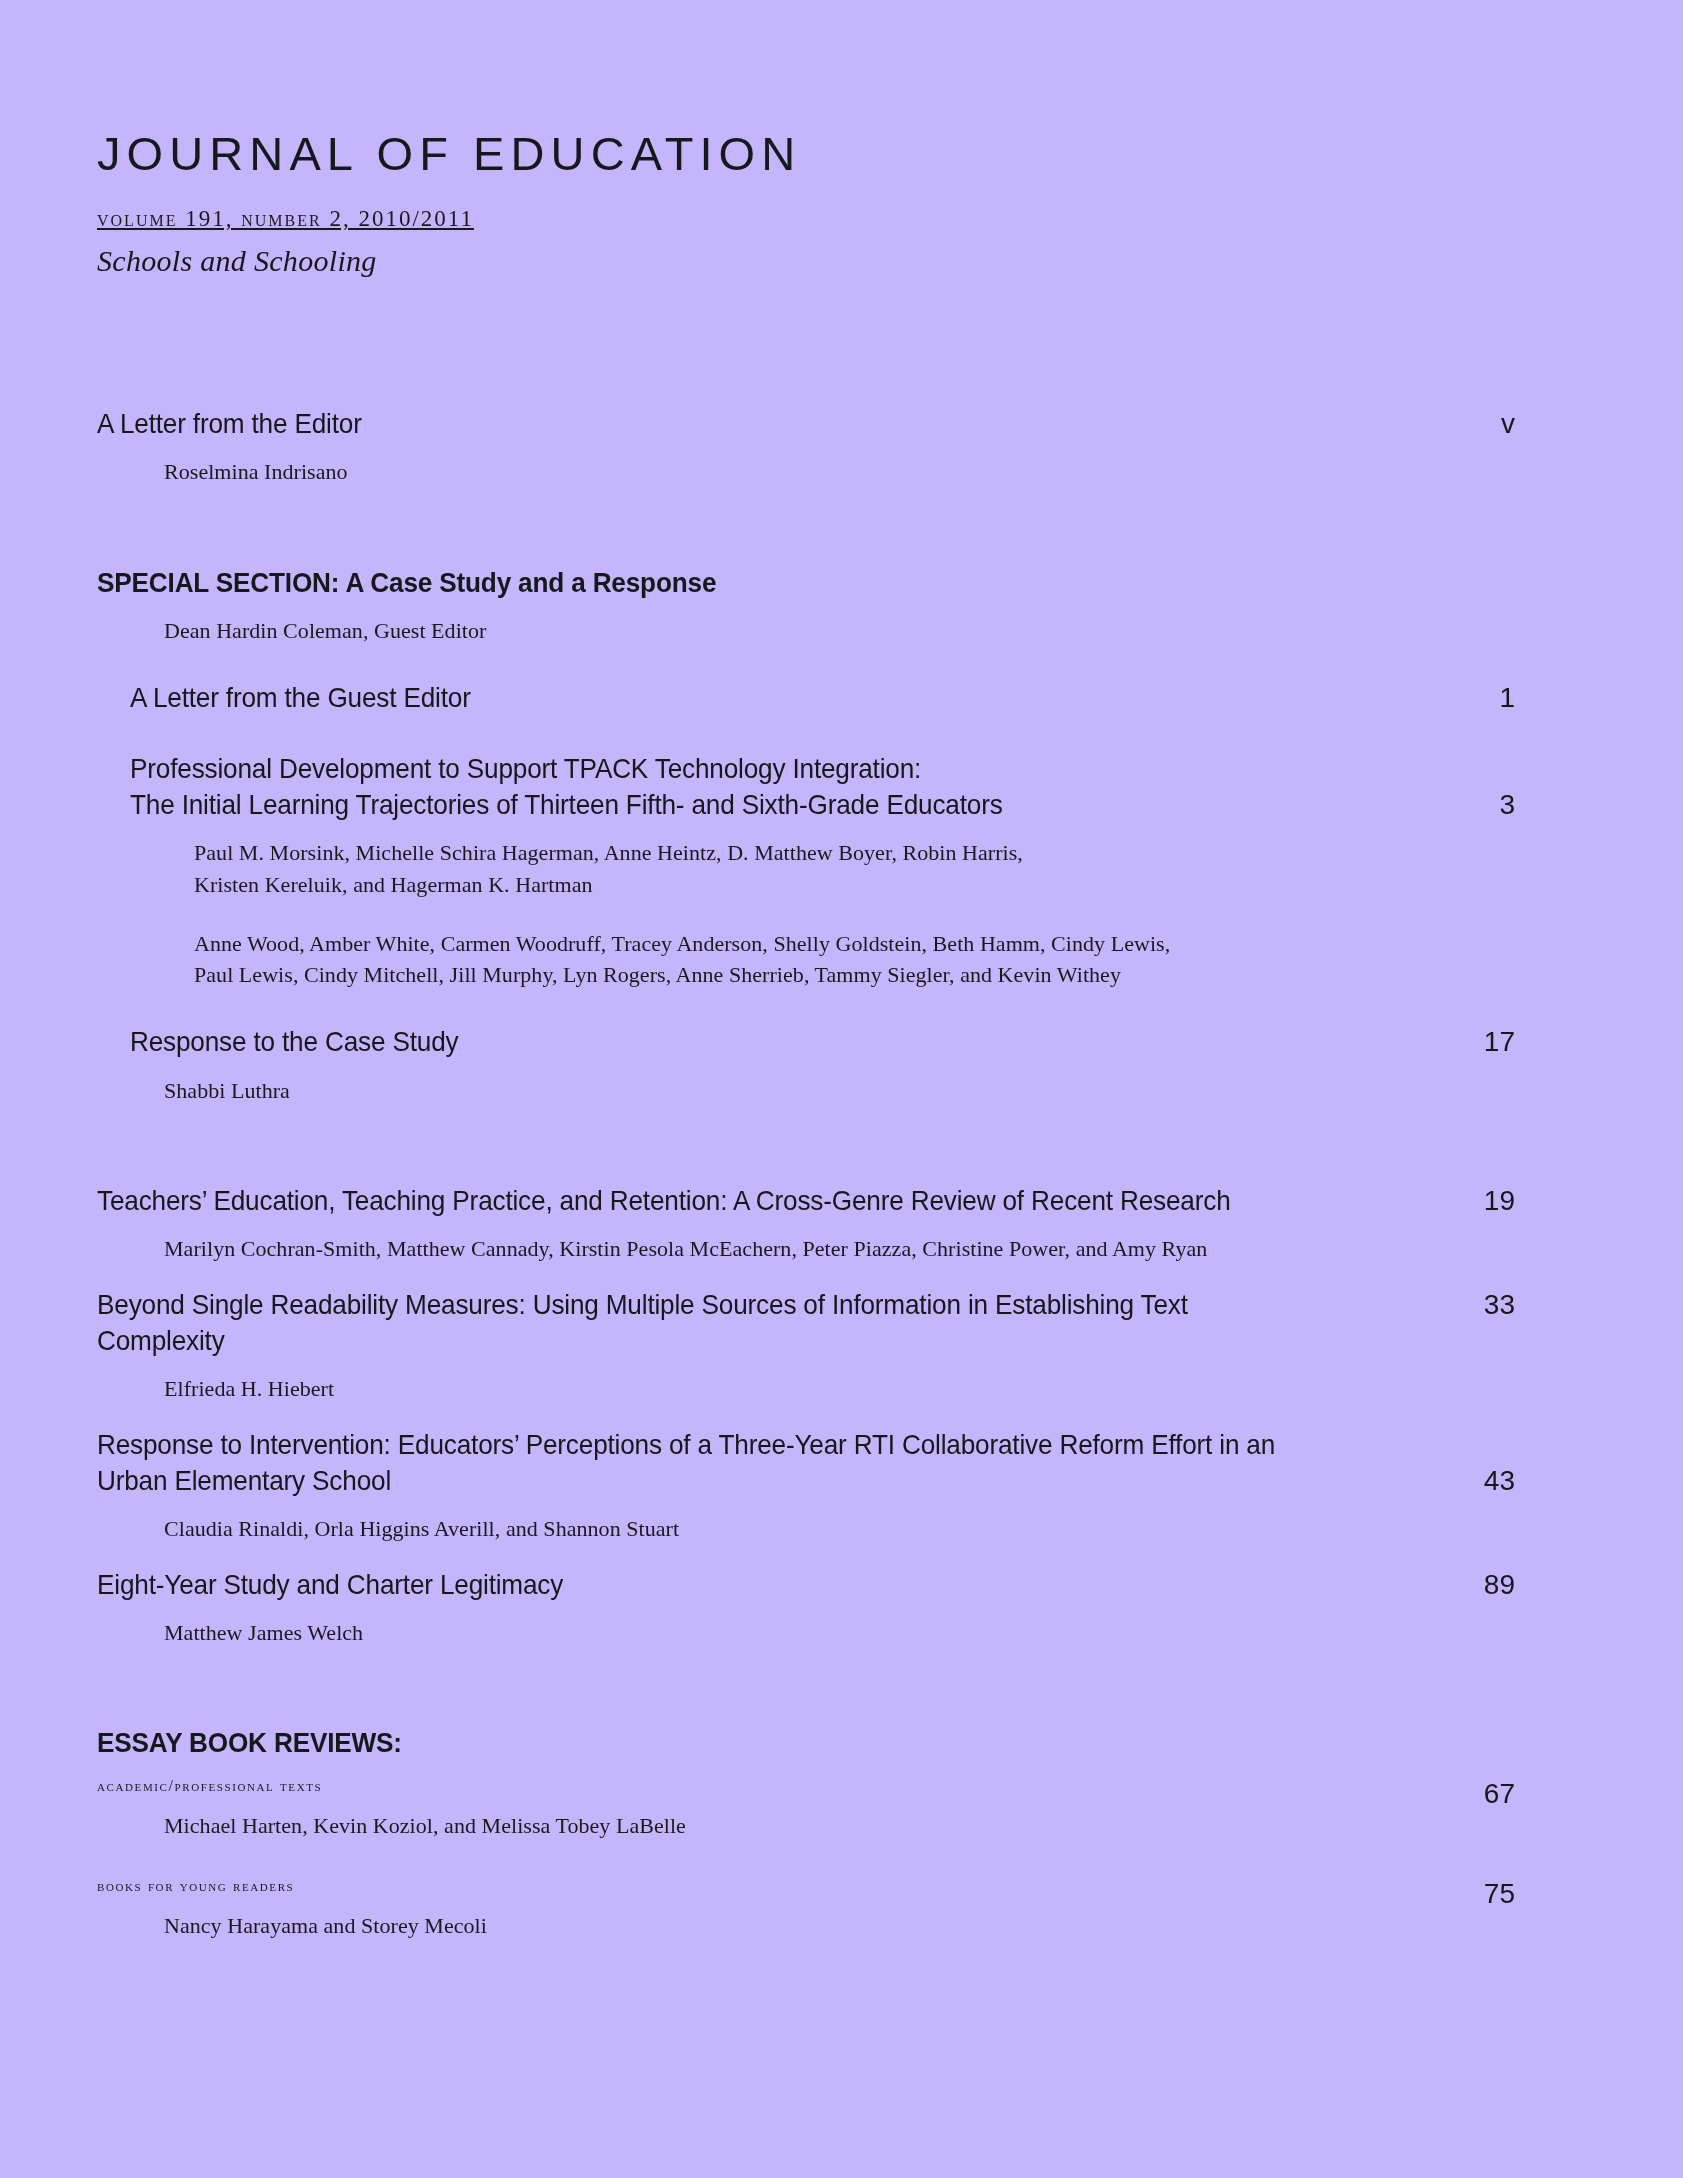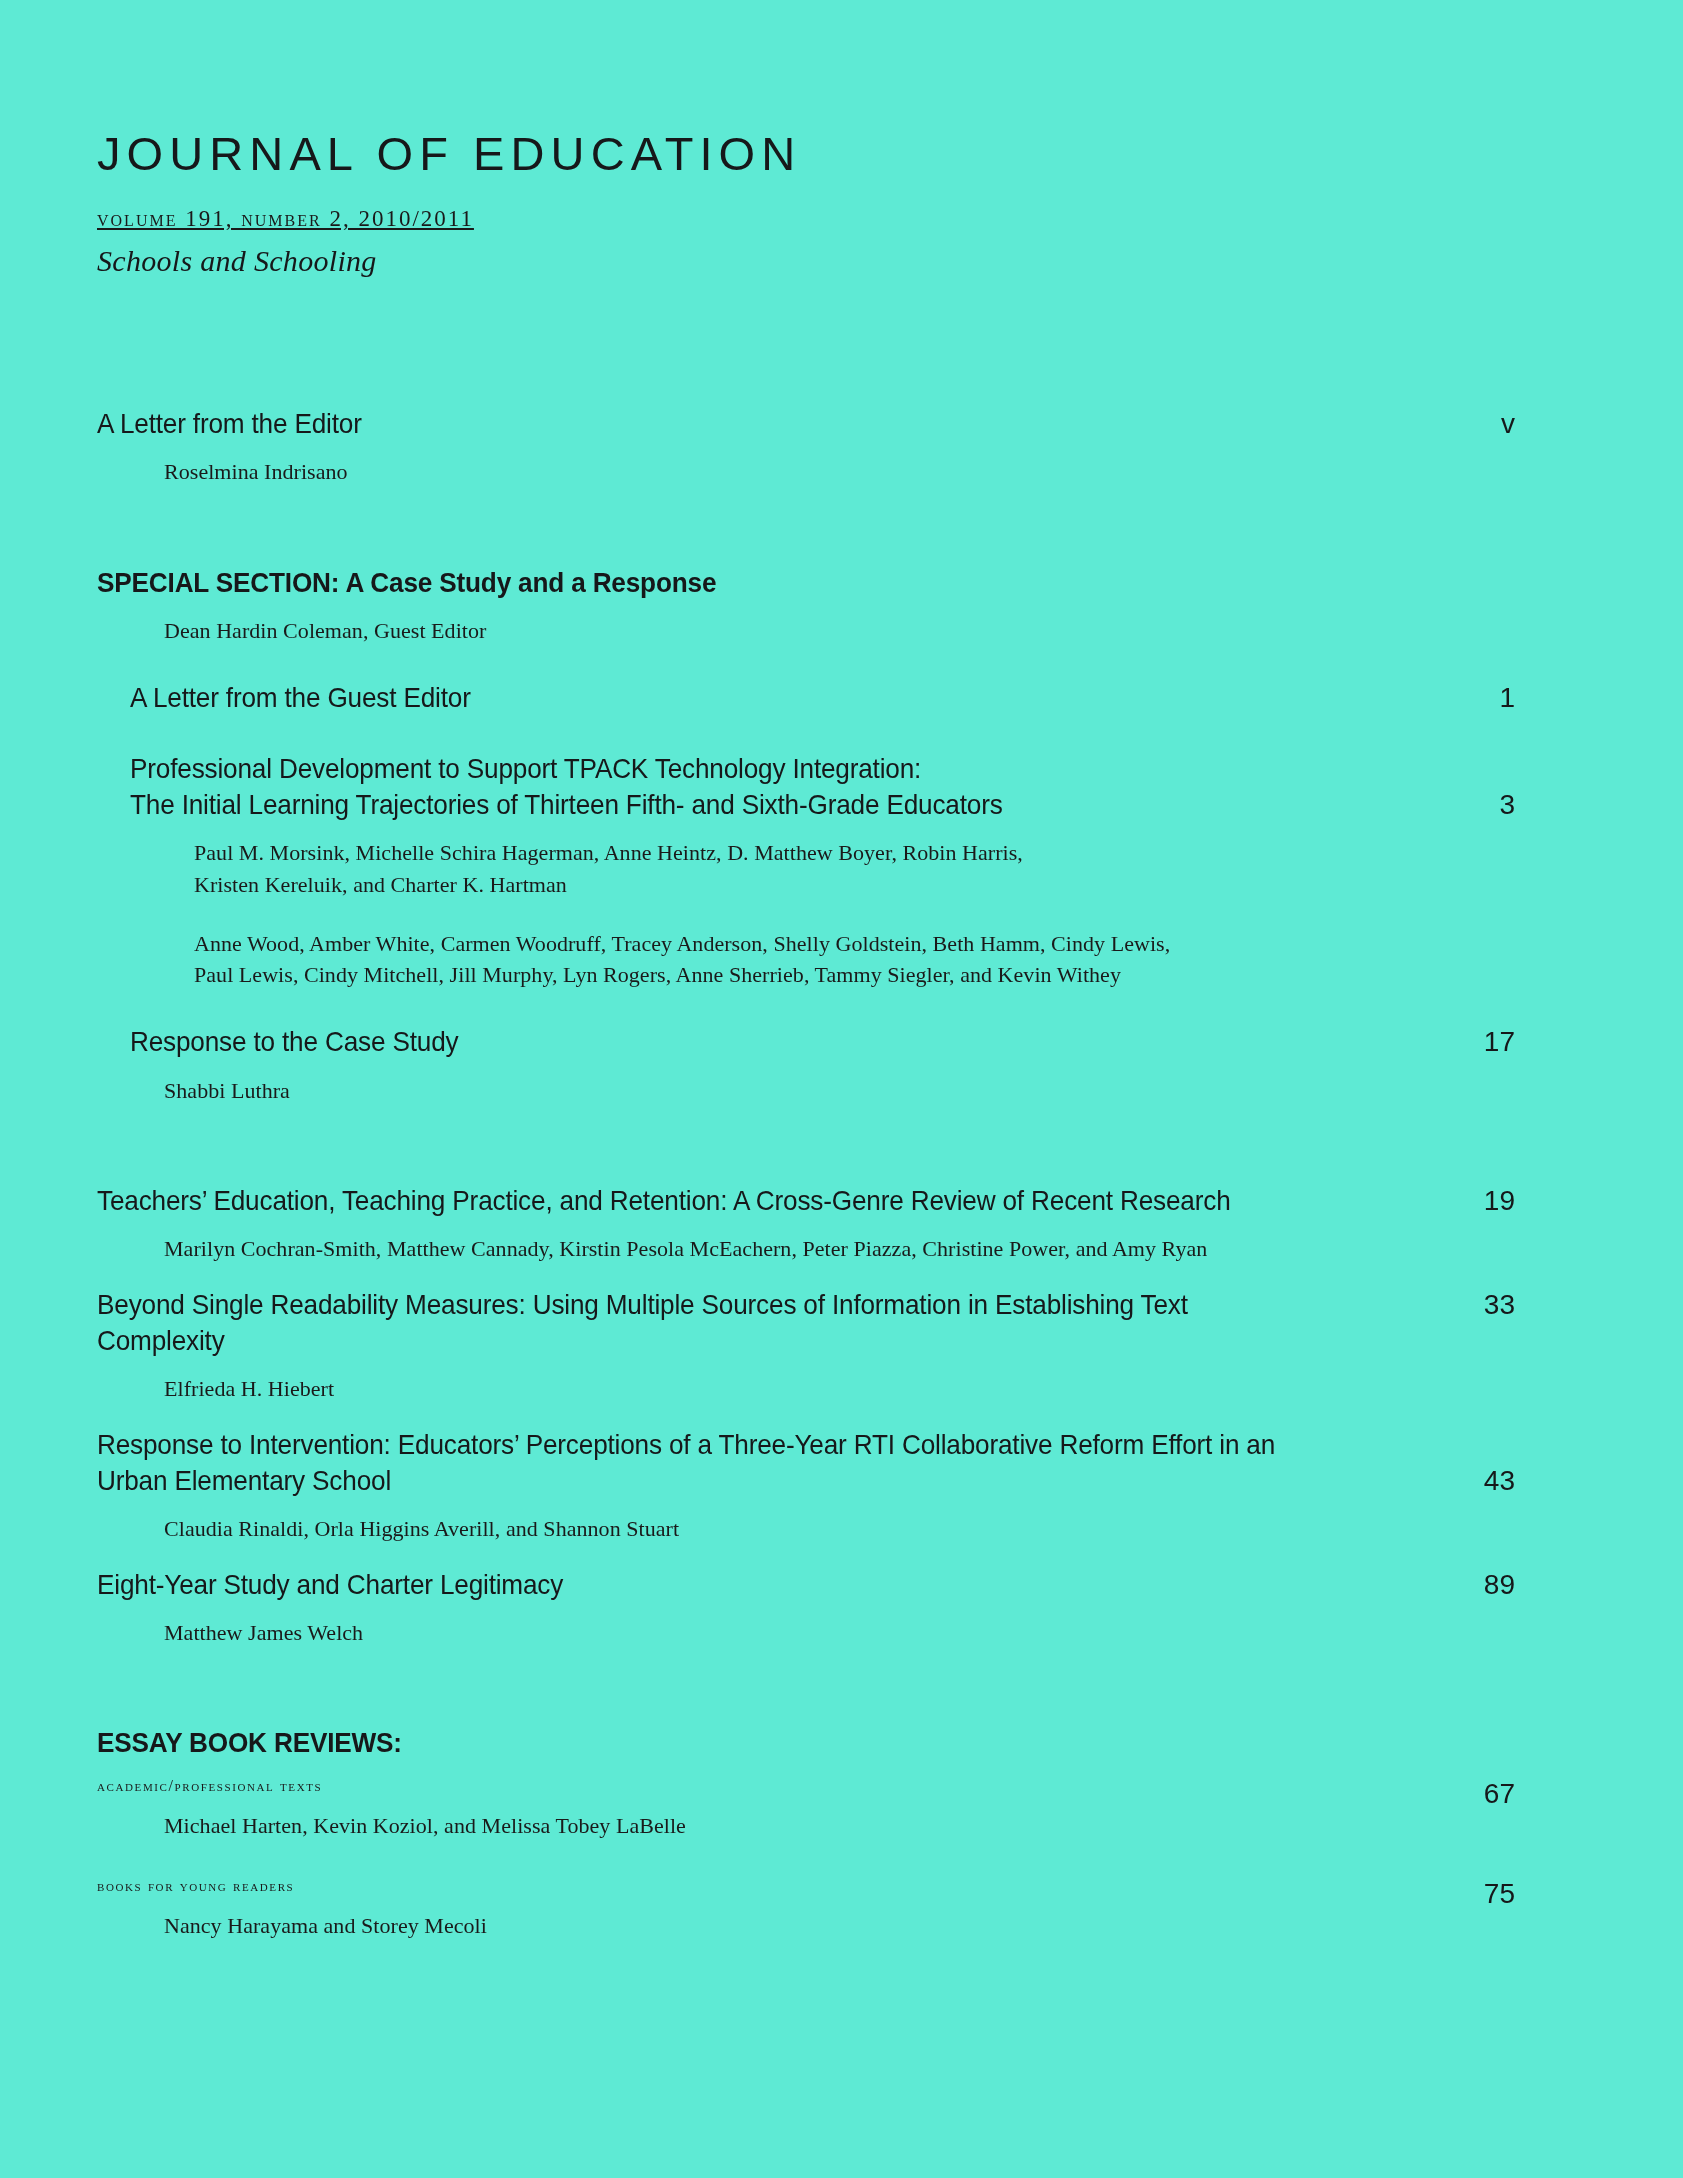--- a/index.html
+++ b/index.html
@@ -15,21 +15,21 @@
     font-family: "Liberation Sans", sans-serif;
     color: #111111;
     -webkit-font-smoothing: antialiased;
   }
 
   .page {
     position: absolute;
     left: 0; top: 0;
     width: 1683px;
     height: 2178px;
-    background: #5eead4;
+    background: #c4b5fd;
     overflow: hidden;
   }
 
   
   .masthead {
     position: absolute;
     left: 97px;
     top: 129px;
     width: 1426px;
   }
@@ -181,21 +181,21 @@
     <div class="entry">
       <div class="row">
         <div class="title-line ind-1">Professional Development to Support TPACK Technology Integration:</div>
       </div>
       <div class="row">
         <div class="title-line ind-1">The Initial Learning Trajectories of Thirteen Fifth- and Sixth-Grade Educators</div>
         <div class="pagenum">3</div>
       </div>
       <div class="authors ind-a1">
         <div>Paul M. Morsink, Michelle Schira Hagerman, Anne Heintz, D. Matthew Boyer, Robin Harris,</div>
-        <div>Kristen Kereluik, and Charter K. Hartman</div>
+        <div>Kristen Kereluik, and Hagerman K. Hartman</div>
       </div>
       <div class="gap-xs"></div>
       <div class="authors ind-a1">
         <div>Anne Wood, Amber White, Carmen Woodruff, Tracey Anderson, Shelly Goldstein, Beth Hamm, Cindy Lewis,</div>
         <div>Paul Lewis, Cindy Mitchell, Jill Murphy, Lyn Rogers, Anne Sherrieb, Tammy Siegler, and Kevin Withey</div>
       </div>
     </div>
 
     <div class="gap-md"></div>
 

